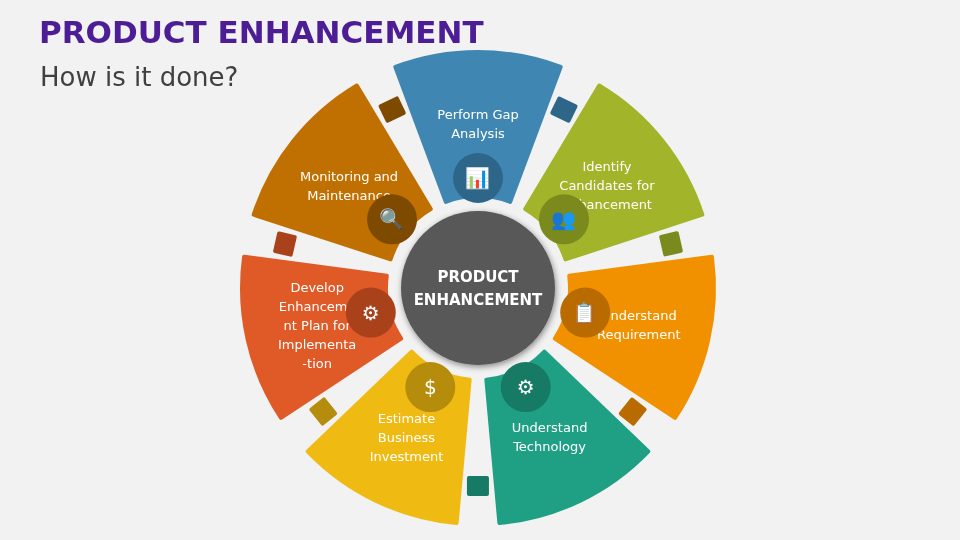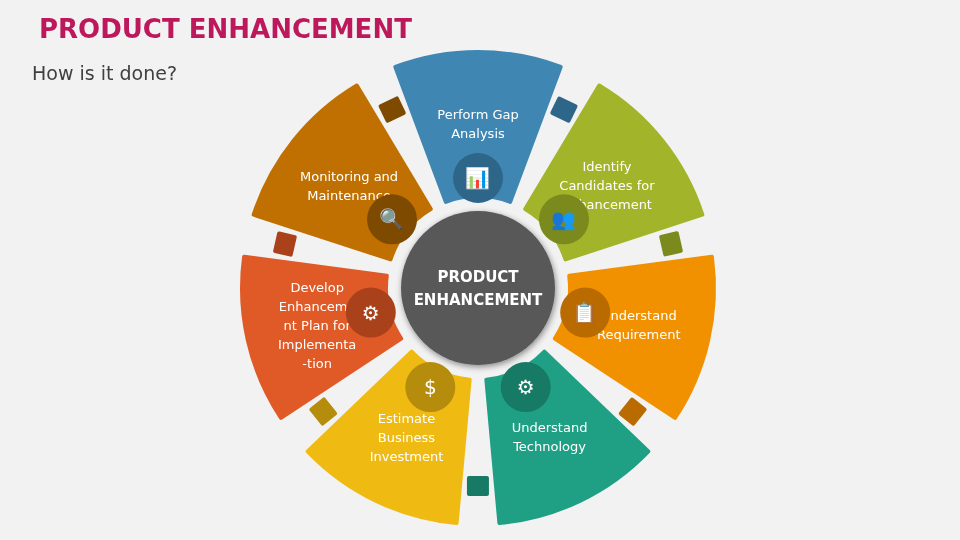--- a/index.html
+++ b/index.html
@@ -1,19 +1,19 @@
 <!DOCTYPE html>
 <html><head>
 <meta charset="utf-8">
 <style>
   html, body { margin:0; padding:0; }
   body { width:960px; height:540px; background:#f2f2f2; overflow:hidden; position:relative;
          font-family:"DejaVu Sans", "Liberation Sans", sans-serif; }
-  .title { position:absolute; left:39px; top:14px; font-size:26px; font-weight:bold; color:#be185d; letter-spacing:0px; }
-  .subtitle { position:absolute; left:32px; top:62px; font-size:19px; color:#404040; }
+  .title { position:absolute; left:39px; top:14px; font-size:31px; font-weight:bold; color:#4c1d95; letter-spacing:0px; }
+  .subtitle { position:absolute; left:40px; top:62px; font-size:26px; color:#404040; }
   svg { position:absolute; left:0; top:0; }
   .seg-label { fill:#ffffff; font-size:13px; font-family:"DejaVu Sans", "Liberation Sans", sans-serif; }
   .center-label { fill:#ffffff; font-size:15px; font-weight:bold; font-family:"DejaVu Sans", "Liberation Sans", sans-serif; }
 </style>
 </head>
 <body>
 
 <div class="title">PRODUCT ENHANCEMENT</div>
 <div class="subtitle">How is it done?</div>
 

